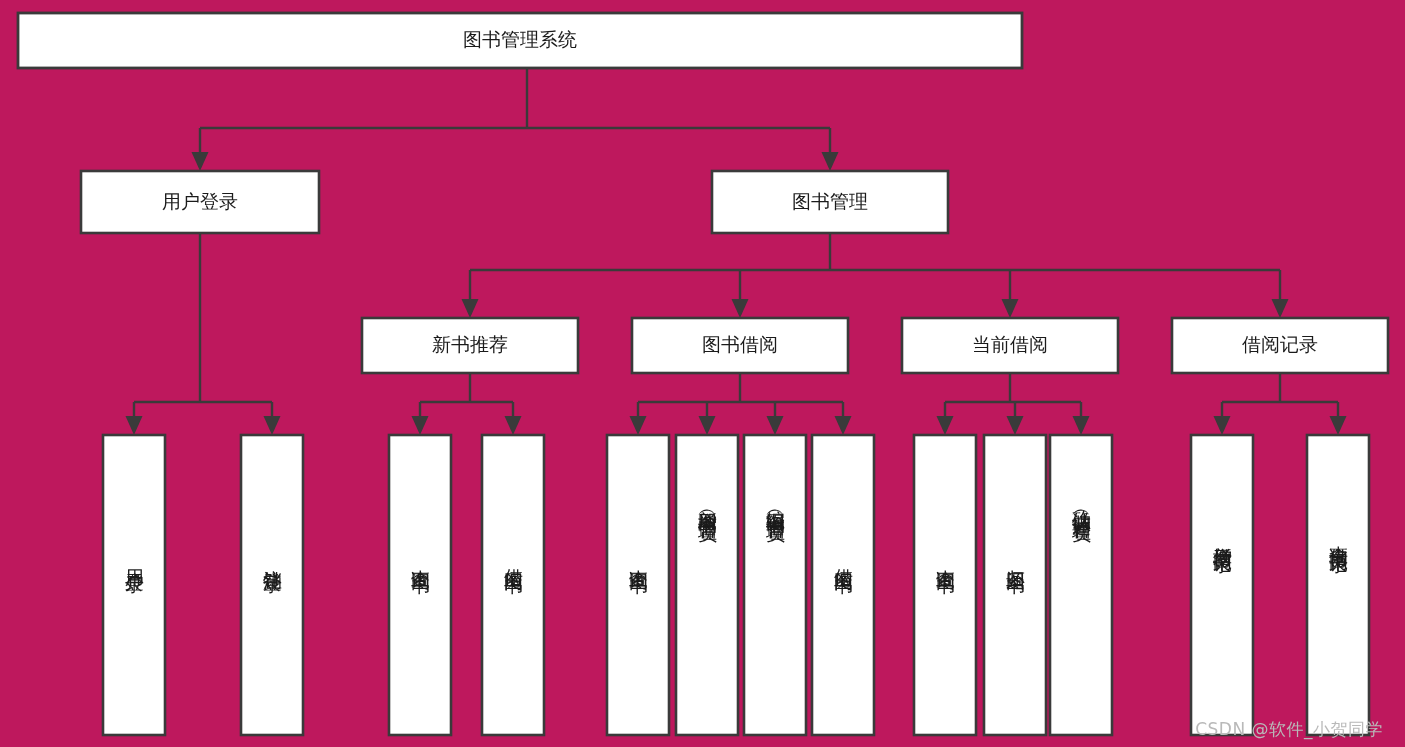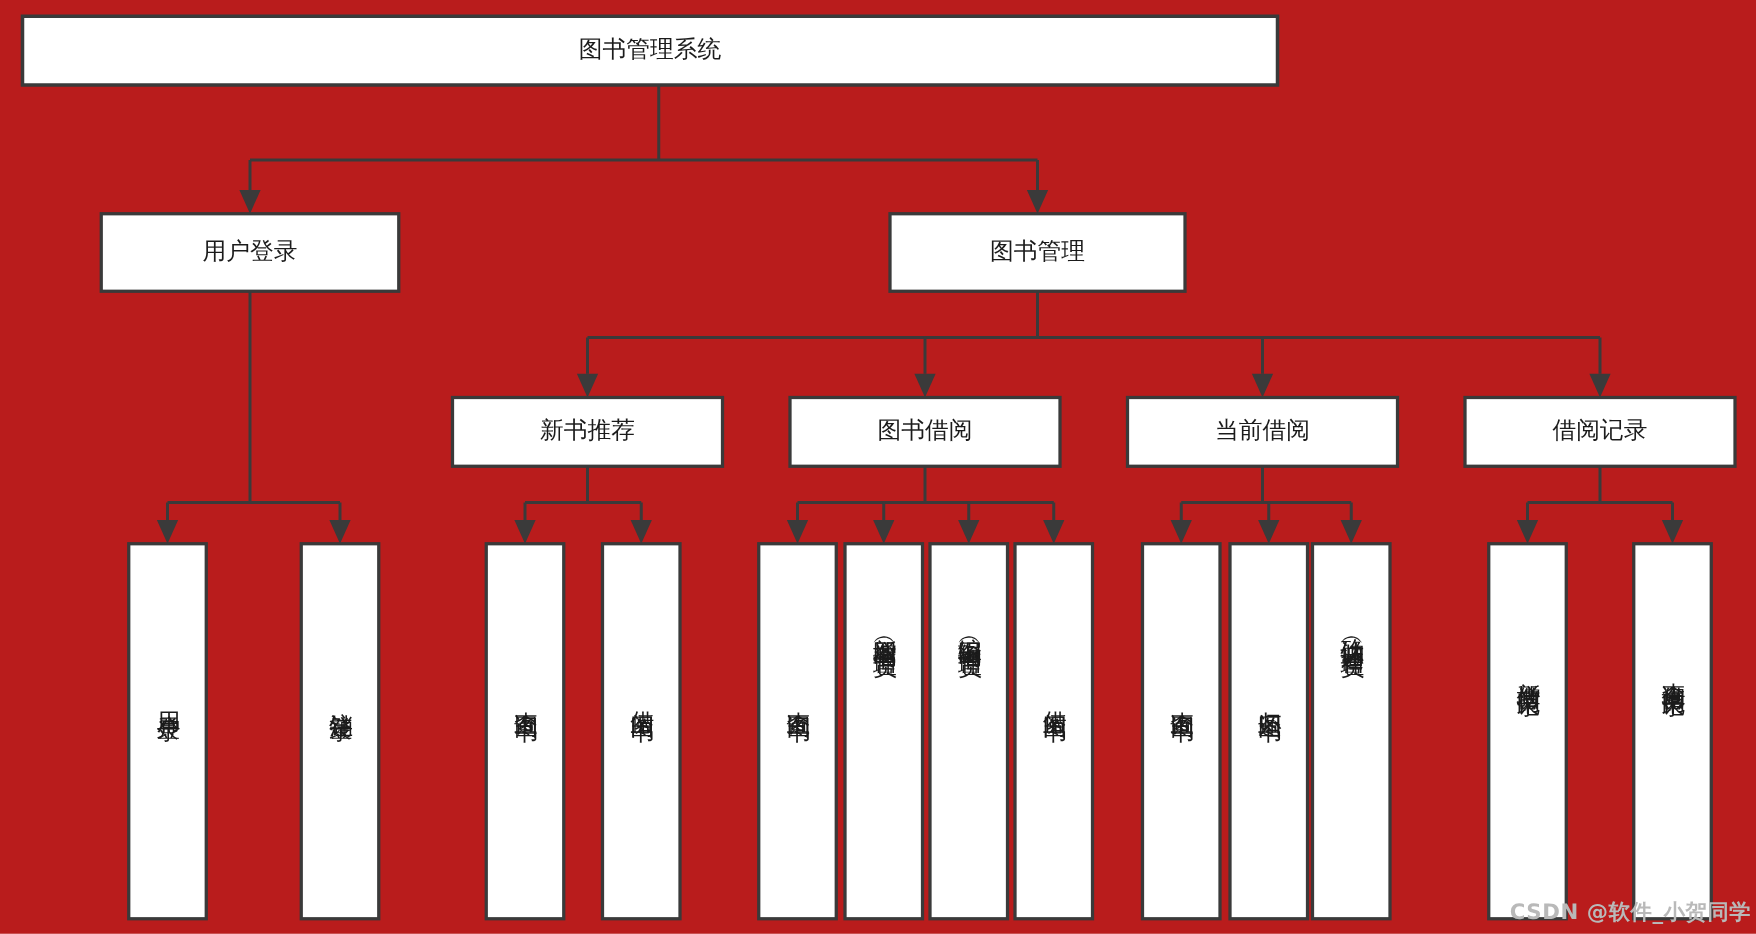--- a/index.html
+++ b/index.html
@@ -11,21 +11,21 @@
   body {
     width: 1405px;
     height: 747px;
     font-family: "DejaVu Sans", "Liberation Sans", sans-serif;
     overflow: hidden;
   }
   #diagram-root {
     position: relative;
     width: 1405px;
     height: 747px;
-    background: #b91c1c;
+    background: #be185d;
   }
   svg#flow-svg {
     position: absolute;
     top: 0;
     left: 0;
     width: 1405px;
     height: 747px;
     display: block;
   }
   .node-box {
@@ -54,29 +54,28 @@
     stroke-width: 2.4;
     fill: none;
     stroke-linecap: butt;
   }
   .arrow-head {
     fill: #3a3a3a;
     stroke: none;
   }
   .watermark {
     position: absolute;
-    right: 4px;
+    right: 22px;
     bottom: 6px;
     font-family: "DejaVu Sans", "Liberation Sans", sans-serif;
     font-size: 17px;
     color: #b9b9b9;
     white-space: nowrap;
     letter-spacing: 0.5px;
     user-select: none;
-    font-weight: bold;
   }
 </style>
 </head>
 <body>
 
 <div id="diagram-root">
   <svg id="flow-svg" viewBox="0 0 1405 747">
     <g id="connector-layer">
         <line x1="527" y1="68" x2="527" y2="128" class="link-line"></line>
         <line x1="200" y1="128" x2="830" y2="128" class="link-line"></line>

